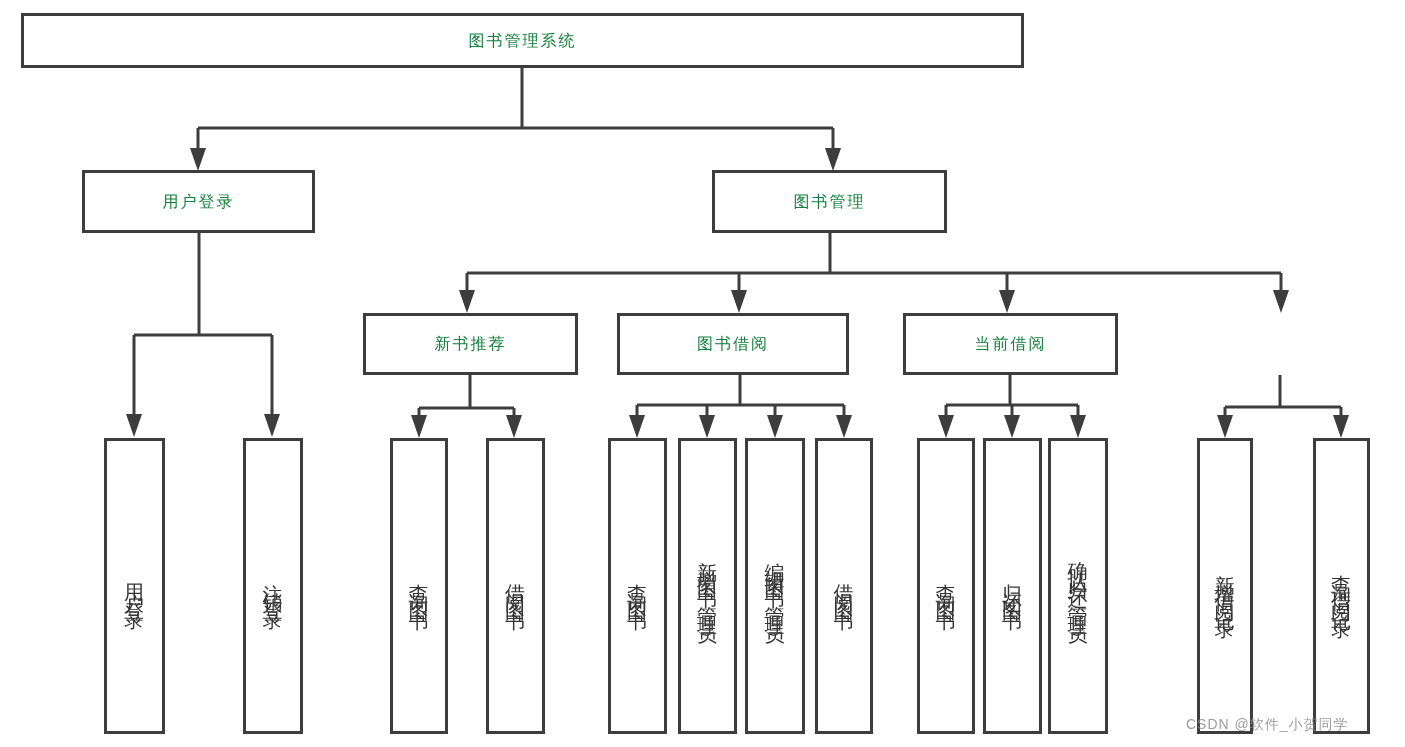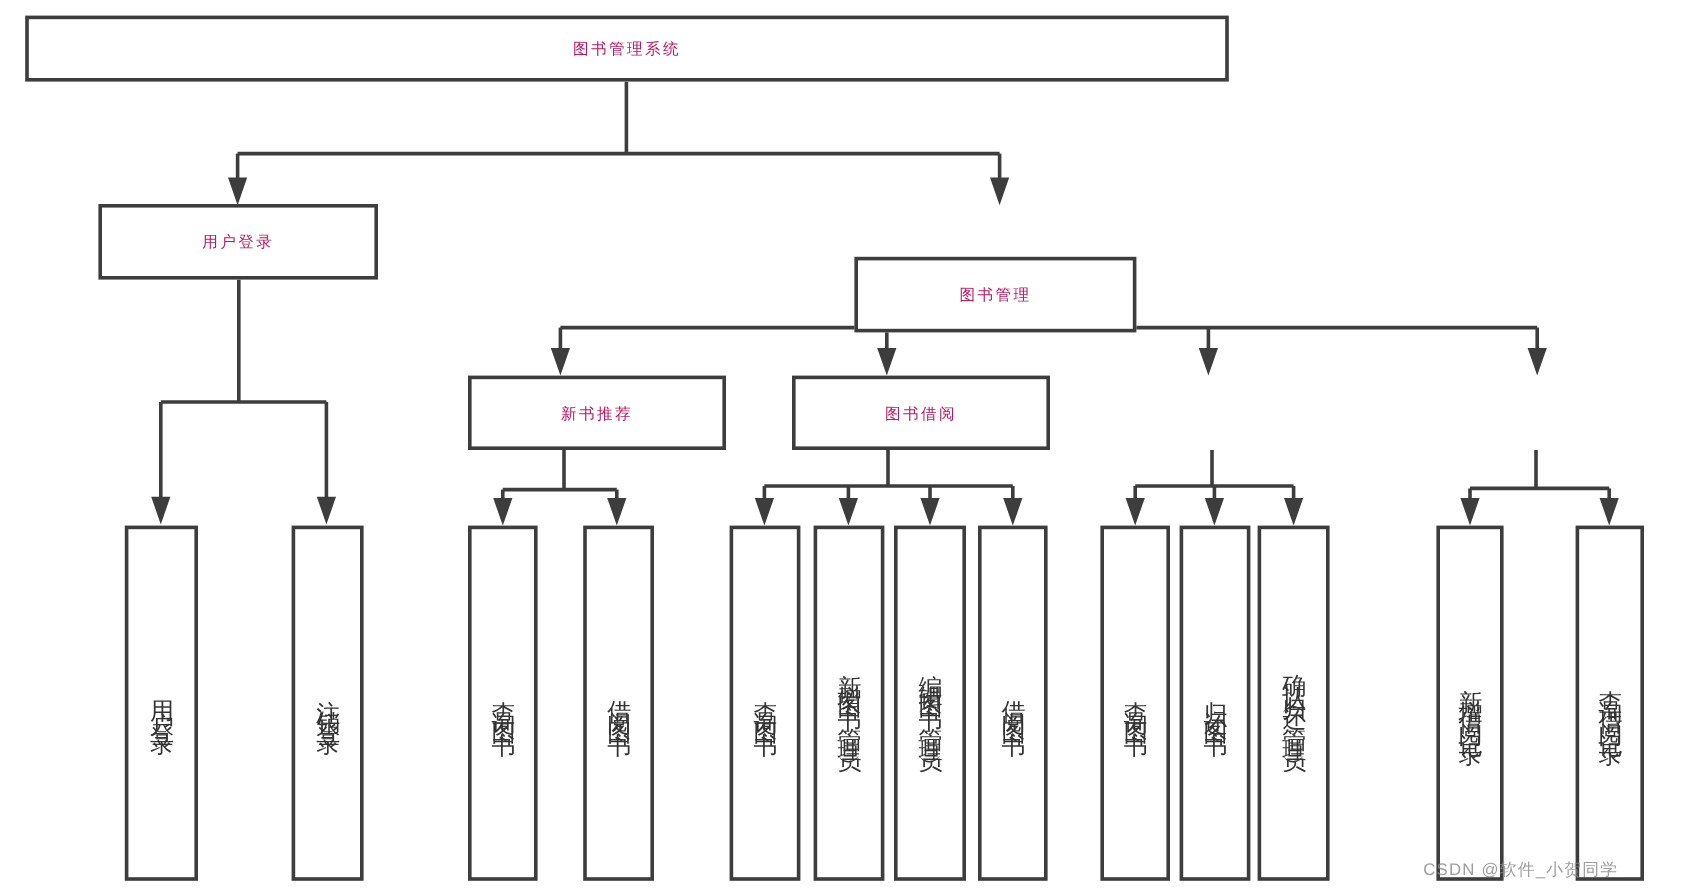--- a/index.html
+++ b/index.html
@@ -26,41 +26,41 @@
     position: absolute;
     background: #ffffff;
     border: 3px solid #3d3d3d;
     box-sizing: border-box;
     display: flex;
     align-items: center;
     justify-content: center;
     z-index: 2;
   }
   .hlabel {
-    color: #be185d;
-    font-size: 13px;
+    color: #15803d;
+    font-size: 16px;
     letter-spacing: 2px;
     line-height: 1;
     white-space: nowrap;
   }
   .vbox .vlabel {
     writing-mode: vertical-rl;
     text-orientation: mixed;
     color: #333333;
     font-size: 20px;
     letter-spacing: 9px;
     line-height: 1;
     white-space: nowrap;
   }
   .root-box    { left: 21px;  top: 13px;  width: 1003px; height: 55px; }
   .lvl2-left   { left: 82px;  top: 170px; width: 233px;  height: 63px; }
-  .lvl2-right  { left: 712px; top: 170px; width: 235px;  height: 63px; margin-top: 44px; }
-  .lvl3       { top: 313px; height: 62px; margin-left: 27px; }
+  .lvl2-right  { left: 712px; top: 170px; width: 235px;  height: 63px; }
+  .lvl3       { top: 313px; height: 62px; }
   .lvl3-a      { left: 363px;  width: 215px; }
-  .lvl3-b      { left: 633px;  width: 215px; align-items: center; }
+  .lvl3-b      { left: 617px;  width: 232px; align-items: center; }
   .lvl3-c      { left: 903px;  width: 215px; }
   .lvl3-d      { left: 1172px; width: 216px; }
   .vbox        { top: 438px; height: 296px; }
   .leaf-1  { left: 104px;  width: 61px; }
   .leaf-2  { left: 243px;  width: 60px; }
   .leaf-3  { left: 390px;  width: 58px; }
   .leaf-4  { left: 486px;  width: 59px; }
   .leaf-5  { left: 608px;  width: 59px; }
   .leaf-6  { left: 678px;  width: 59px; }
   .leaf-7  { left: 745px;  width: 60px; }
@@ -162,20 +162,23 @@
   <div class="node lvl2-right">
     <span class="hlabel">图书管理</span>
   </div>
 
   <div class="node lvl3 lvl3-a">
     <span class="hlabel">新书推荐</span>
   </div>
   <div class="node lvl3 lvl3-b">
     <span class="hlabel">图书借阅</span>
   </div>
+  <div class="node lvl3 lvl3-c">
+    <span class="hlabel">当前借阅</span>
+  </div>
 
   <div class="node vbox leaf-1">
     <span class="vlabel">用户登录</span>
   </div>
   <div class="node vbox leaf-2">
     <span class="vlabel">注销登录</span>
   </div>
 
   <div class="node vbox leaf-3">
     <span class="vlabel">查询图书</span>

